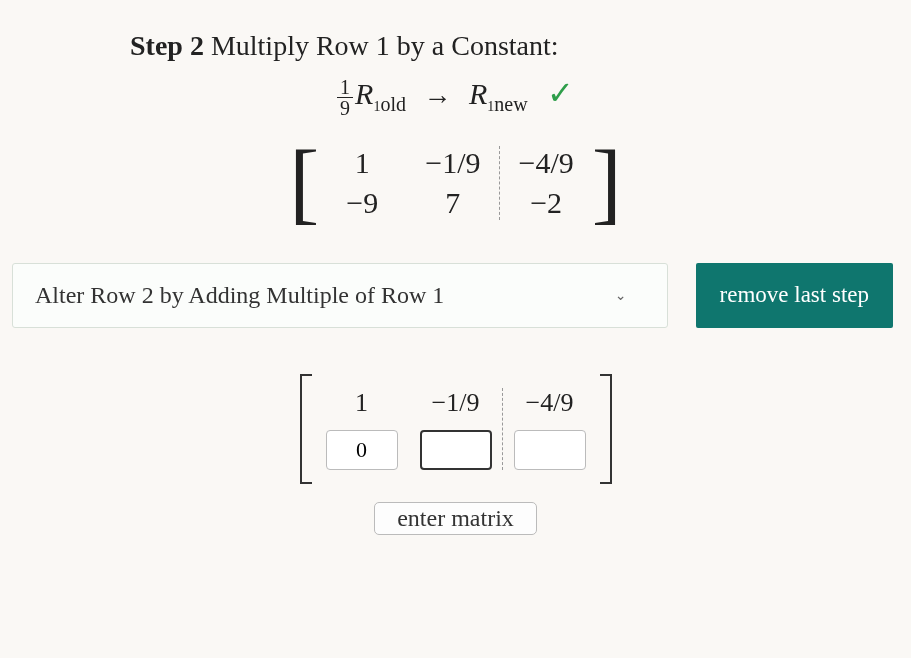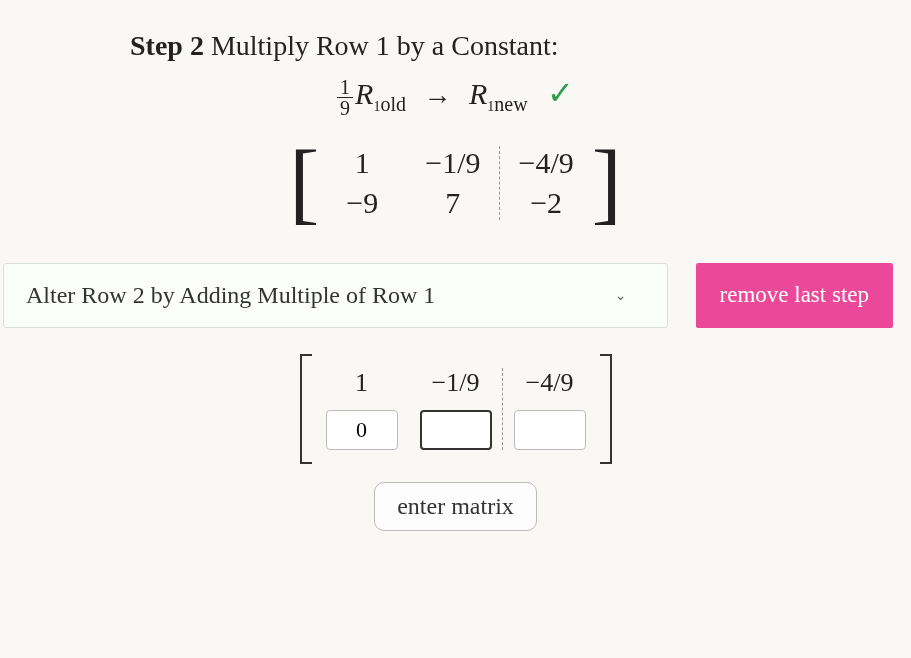--- a/index.html
+++ b/index.html
@@ -71,43 +71,43 @@
     position: absolute;
     top: 8px;
     bottom: 8px;
     border-left: 1px dashed #999;
     left: 66%;
   }
   .control-row {
     display: flex;
     align-items: stretch;
     gap: 28px;
-    margin: 10px 0 26px 0;
-    padding: 0 18px 0 3px;
+    margin: 10px 0 46px 0;
+    padding: 0 18px 0 12px;
   }
   .select {
     flex: 1;
     border: 1px solid #d8e0d8;
     background: #fbfdfb;
     border-radius: 3px;
     font-size: 24px;
     padding: 18px 40px 18px 22px;
     font-family: Georgia, serif;
     color: #333;
     position: relative;
     display: flex;
     align-items: center;
     justify-content: space-between;
   }
   .select .chev {
     font-size: 14px;
     color: #666;
   }
   .remove-btn {
-    background: #ec4899;
+    background: #0f766e;
     color: #fff;
     border: none;
     font-size: 23px;
     padding: 18px 24px;
     font-family: Georgia, serif;
     border-radius: 2px;
     cursor: pointer;
   }
   .input-matrix-wrap {
     display: flex;
@@ -159,23 +159,23 @@
   .icell-input.focused {
     border: 2px solid #333;
   }
   .enter-row {
     display: flex;
     justify-content: center;
   }
   .enter-btn {
     border: 1px solid #bbb;
     background: #fdfdfd;
-    border-radius: 10px;
+    border-radius: 5px;
     font-size: 24px;
-    padding: 10px 22px;
+    padding: 2px 22px;
     font-family: Georgia, serif;
     color: #333;
     cursor: pointer;
   }
 </style>
 </head>
 <body>
 
 <div class="page">
 

